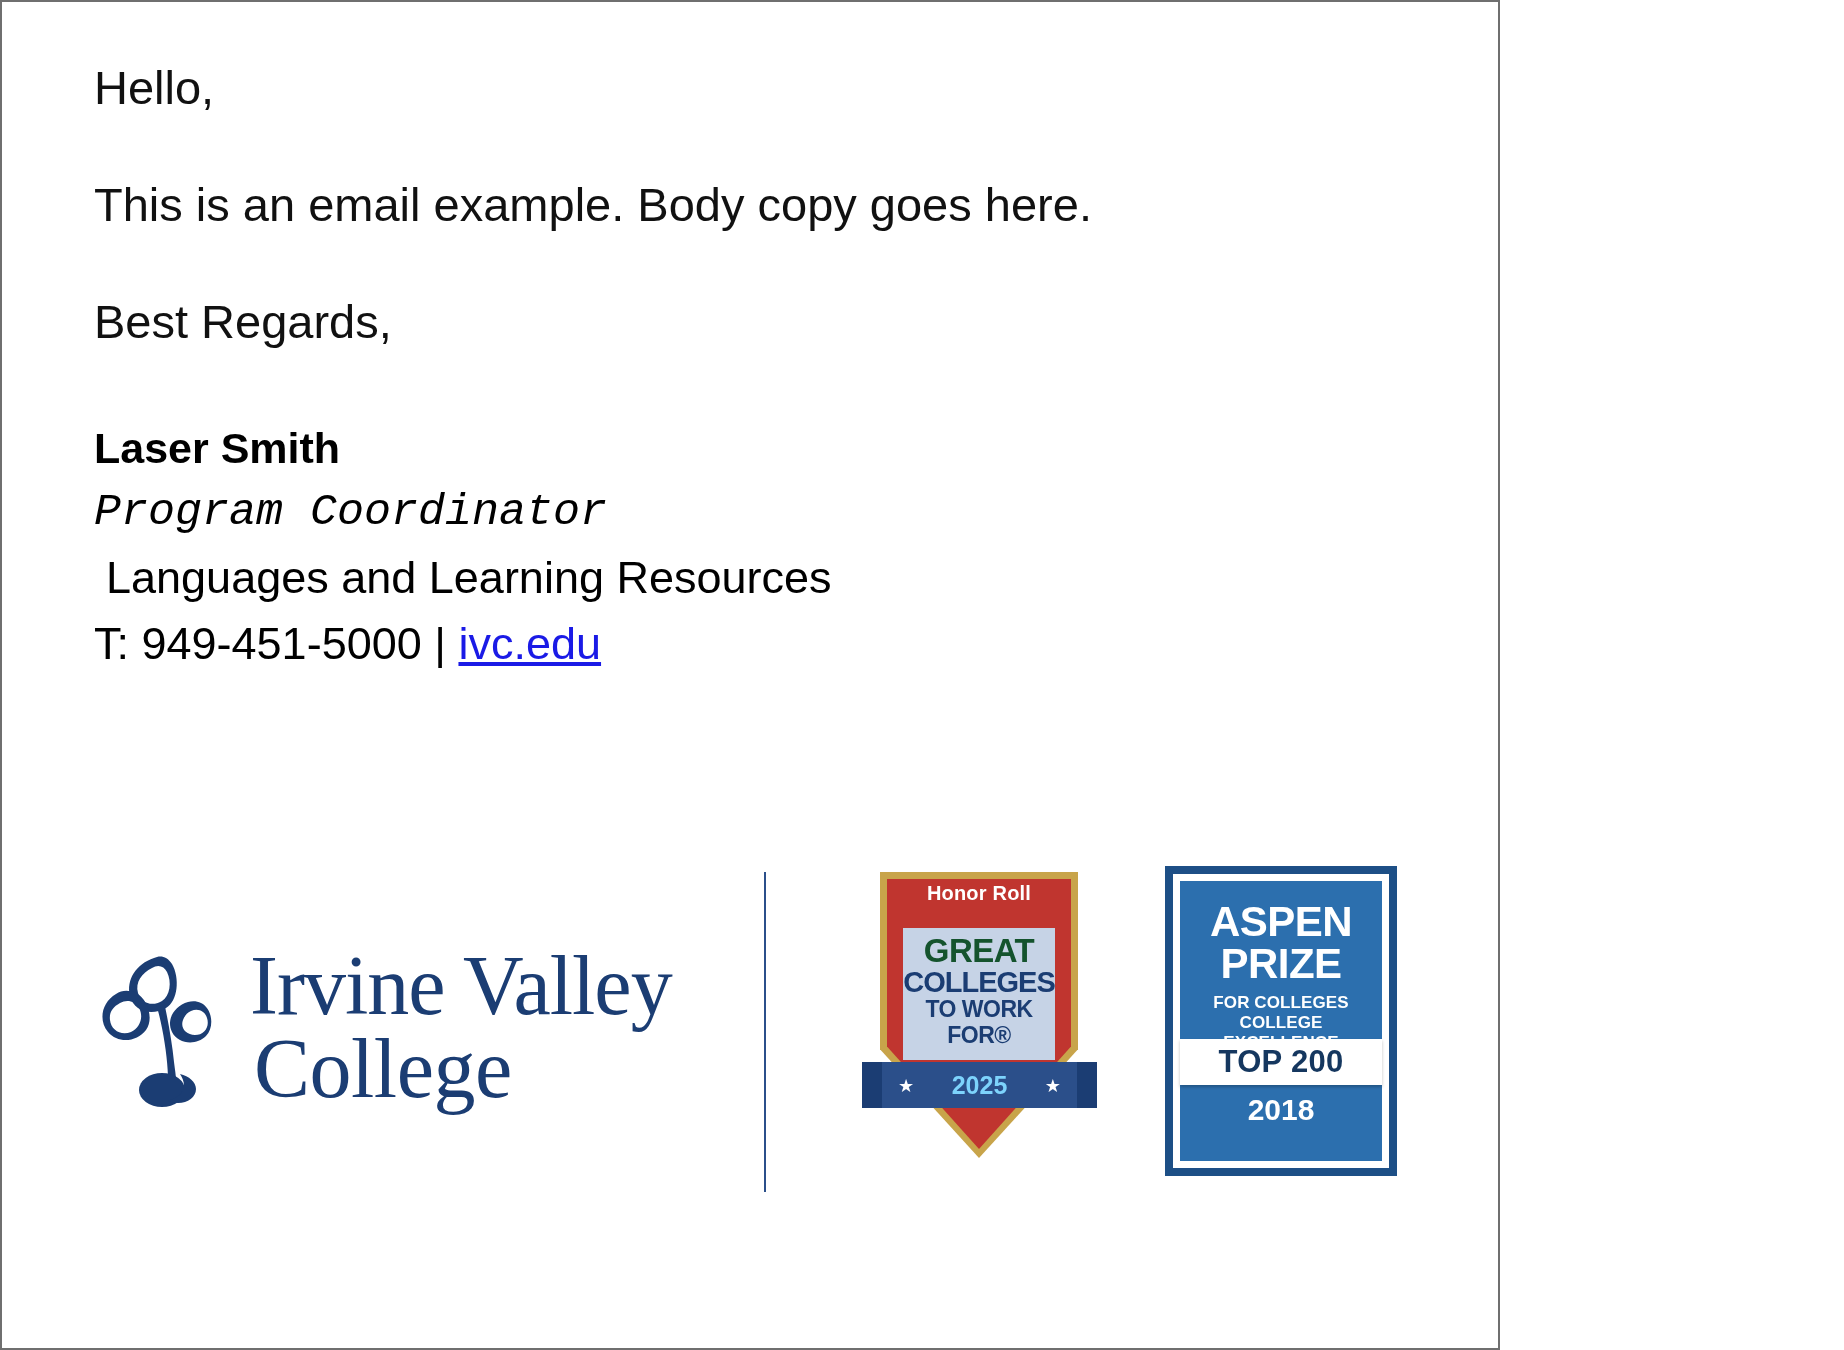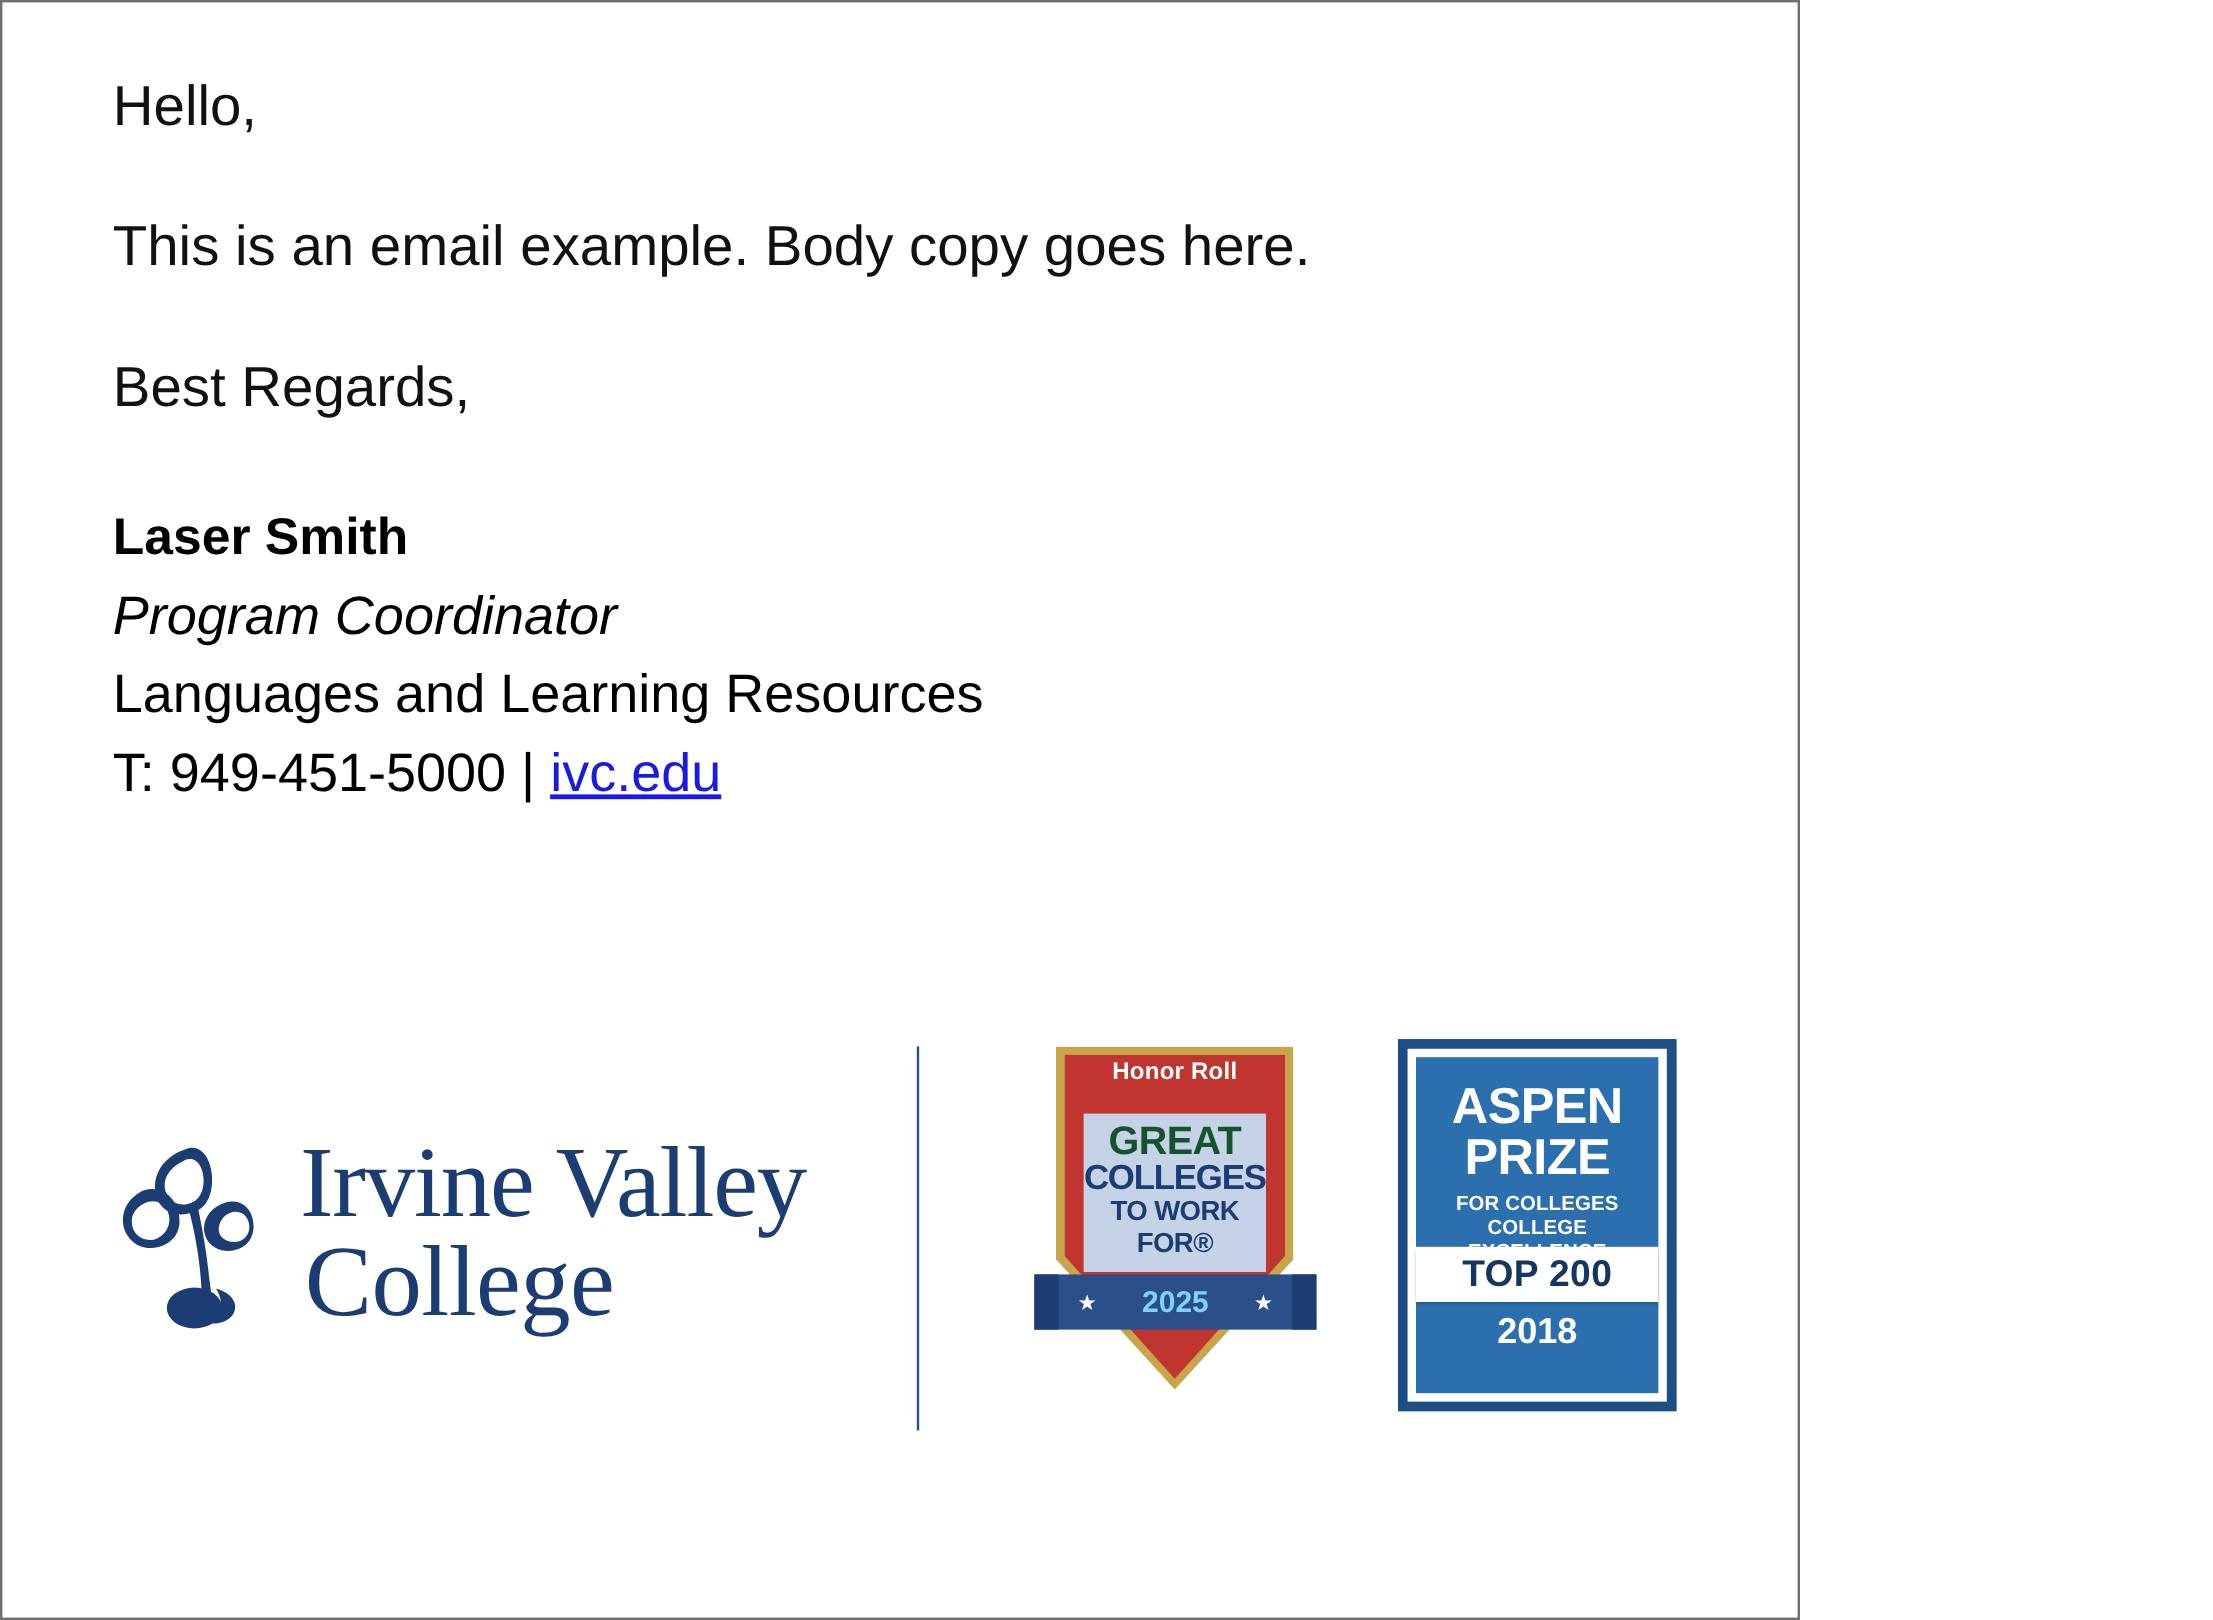--- a/index.html
+++ b/index.html
@@ -45,25 +45,27 @@
     font-size: 43px;
     font-weight: bold;
     line-height: 1.46;
     white-space: nowrap;
   }
   .sig-title {
     font-size: 45px;
     font-style: italic;
     line-height: 1.46;
     white-space: nowrap;
+    font-family: Liberation Mono, monospace;
   }
   .sig-dept {
     font-size: 45px;
     line-height: 1.46;
     white-space: nowrap;
+    margin-left: 12px;
   }
   .sig-contact {
     font-size: 45px;
     line-height: 1.46;
     white-space: nowrap;
   }
   .sig-contact a {
     color: #1a1ae6;
     text-decoration: underline;
   }

